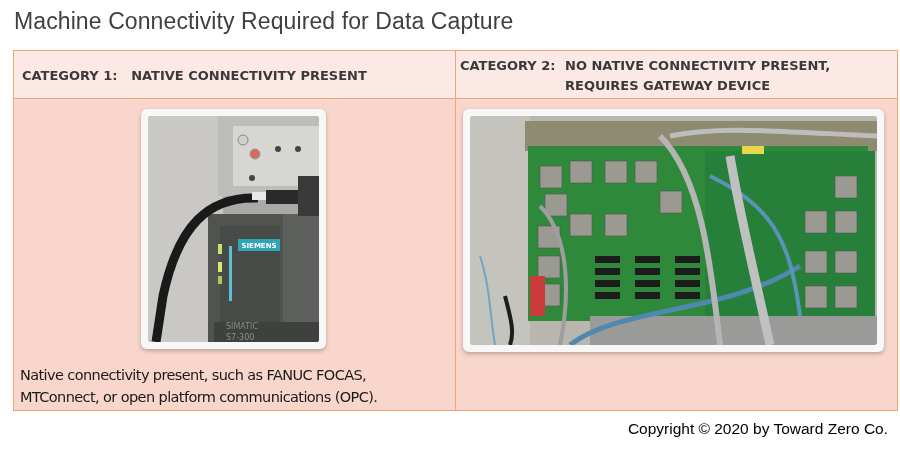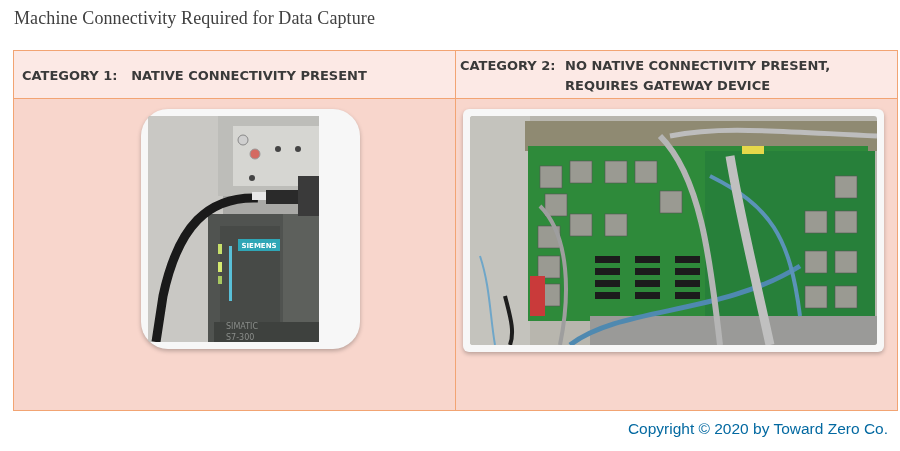--- a/index.html
+++ b/index.html
@@ -2,21 +2,21 @@
 <html><head>
 <meta charset="utf-8">
 <style>
   html, body { margin:0; padding:0; }
   body {
     width:900px; height:451px; background:#ffffff; position:relative; overflow:hidden;
     font-family:"Liberation Sans", sans-serif;
   }
   .title {
     position:absolute; left:14px; top:8px;
-    font-size:18px; color:#404040; font-family:Liberation Serif, serif;
+    font-size:23px; color:#404040; font-family:Liberation Sans, sans-serif;
     letter-spacing:0.1px;
   }
   .table {
     position:absolute; left:13px; top:50px; width:885px; height:361px;
     border:1.5px solid #f2a473; box-sizing:border-box;
   }
   .hdr {
     position:absolute; top:0; height:48px; background:#fce9e5;
     border-bottom:1.5px solid #f2a473; box-sizing:border-box;
     font-family:"DejaVu Sans", sans-serif; font-weight:bold; font-size:13px; color:#3a3a3a;
@@ -38,21 +38,21 @@
     box-shadow:0 2px 4px rgba(0,0,0,0.25);
   }
   .photo {
     position:absolute; left:7px; top:7px; right:7px; bottom:7px; overflow:hidden; border-radius:3px;
   }
   .desc {
     position:absolute; left:6px; font-size:14.5px; color:#1a1a1a; line-height:22px;
     font-family:"DejaVu Sans", sans-serif; letter-spacing:-0.6px;
   }
   .copyright {
-    position:absolute; right:12px; top:420px; font-size:15.5px; color:#0369a1;
+    position:absolute; right:12px; top:420px; font-size:15.5px; color:#000000;
     font-family:"Liberation Sans", sans-serif;
   }
 </style>
 </head>
 <body>
 
 <div class="title">Machine Connectivity Required for Data Capture</div>
 
 <div class="table">
 
@@ -62,21 +62,21 @@
       <span>NATIVE CONNECTIVITY PRESENT</span>
     </span>
   </div>
   <div class="hdr c2">
     <span class="lbl cat">CATEGORY 2:</span>
     <span class="lbl l2">REQUIRES GATEWAY DEVICE</span>
     <span class="lbl l1">NO NATIVE CONNECTIVITY PRESENT,</span>
   </div>
 
   <div class="body-cell c1">
-    <div class="photo-frame" style="left:127px; top:10px; width:219px; height:240px;border-radius:27px;">
+    <div class="photo-frame" style="left:127px; top:10px; width:185px; height:240px;">
       <div class="photo" title="Siemens SIMATIC S7-300 PLC with network cable attached">
         <svg width="171" height="226" viewBox="0 0 171 226" xmlns="http://www.w3.org/2000/svg">
           <rect width="171" height="226" fill="#a9a9a6"></rect>
           <rect x="0" y="0" width="75" height="226" fill="#c9c8c4"></rect>
           <rect x="70" y="0" width="101" height="80" fill="#bdbdb9"></rect>
           <rect x="85" y="10" width="86" height="60" fill="#d6d6d2"></rect>
           <circle cx="95" cy="24" r="5" fill="#cfcfcf" stroke="#888"></circle>
           <circle cx="107" cy="38" r="5" fill="#d46a62" stroke="#999"></circle>
           <circle cx="130" cy="33" r="3" fill="#444"></circle>
           <circle cx="150" cy="33" r="3" fill="#444"></circle>
@@ -92,20 +92,24 @@
           <rect x="70" y="160" width="4" height="8" fill="#a8c860"></rect>
           <rect x="66" y="206" width="105" height="20" fill="#3e413e"></rect>
           <text x="78" y="213" font-size="8" fill="#8a8d8a" font-family="DejaVu Sans, sans-serif">SIMATIC</text>
           <text x="78" y="224" font-size="8" fill="#8a8d8a" font-family="DejaVu Sans, sans-serif">S7-300</text>
           <path d="M110 82 C 60 80, 30 110, 15 180 L 8 226" stroke="#1a1a1a" stroke-width="9" fill="none"></path>
           <rect x="104" y="76" width="14" height="8" fill="#e8e8e8"></rect>
           <rect x="118" y="74" width="35" height="14" fill="#2a2a2a"></rect>
           <rect x="150" y="60" width="21" height="40" fill="#3a3a3a"></rect>
         </svg>
       </div>
+    </div>
+    <div class="desc" style="top:265px;">
+      <div>Native connectivity present, such as FANUC FOCAS,</div>
+      <div>MTConnect, or open platform communications (OPC).</div>
     </div>
   </div>
 
   <div class="body-cell c2">
     <div class="photo-frame" style="left:7px; top:10px; width:421px; height:243px;">
       <div class="photo" title="Control cabinet with green relay circuit boards and bundled wiring">
         <svg width="407" height="229" viewBox="0 0 407 229" xmlns="http://www.w3.org/2000/svg">
           <rect width="407" height="229" fill="#b8b6ae"></rect>
           <rect x="0" y="0" width="60" height="229" fill="#c4c3bd"></rect>
           <rect x="55" y="5" width="352" height="30" fill="#8f8a72"></rect>

